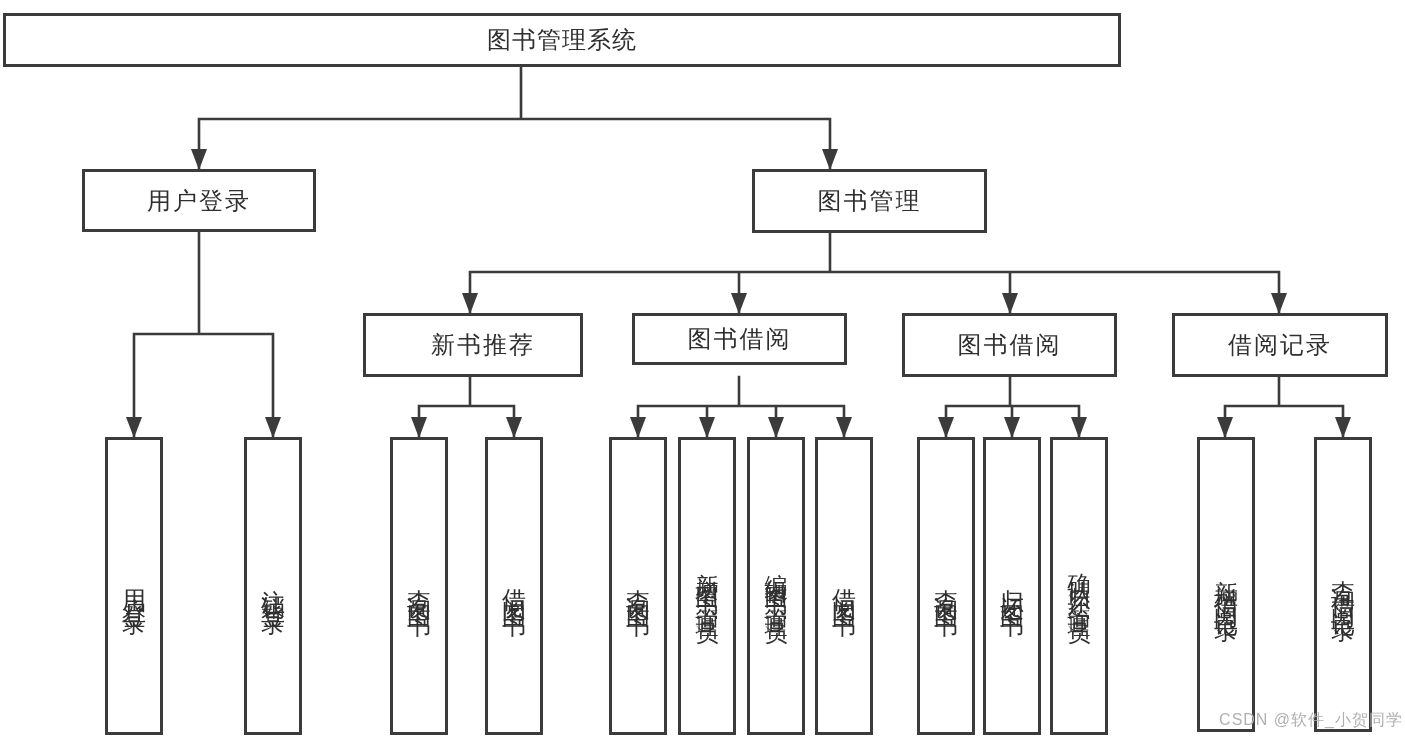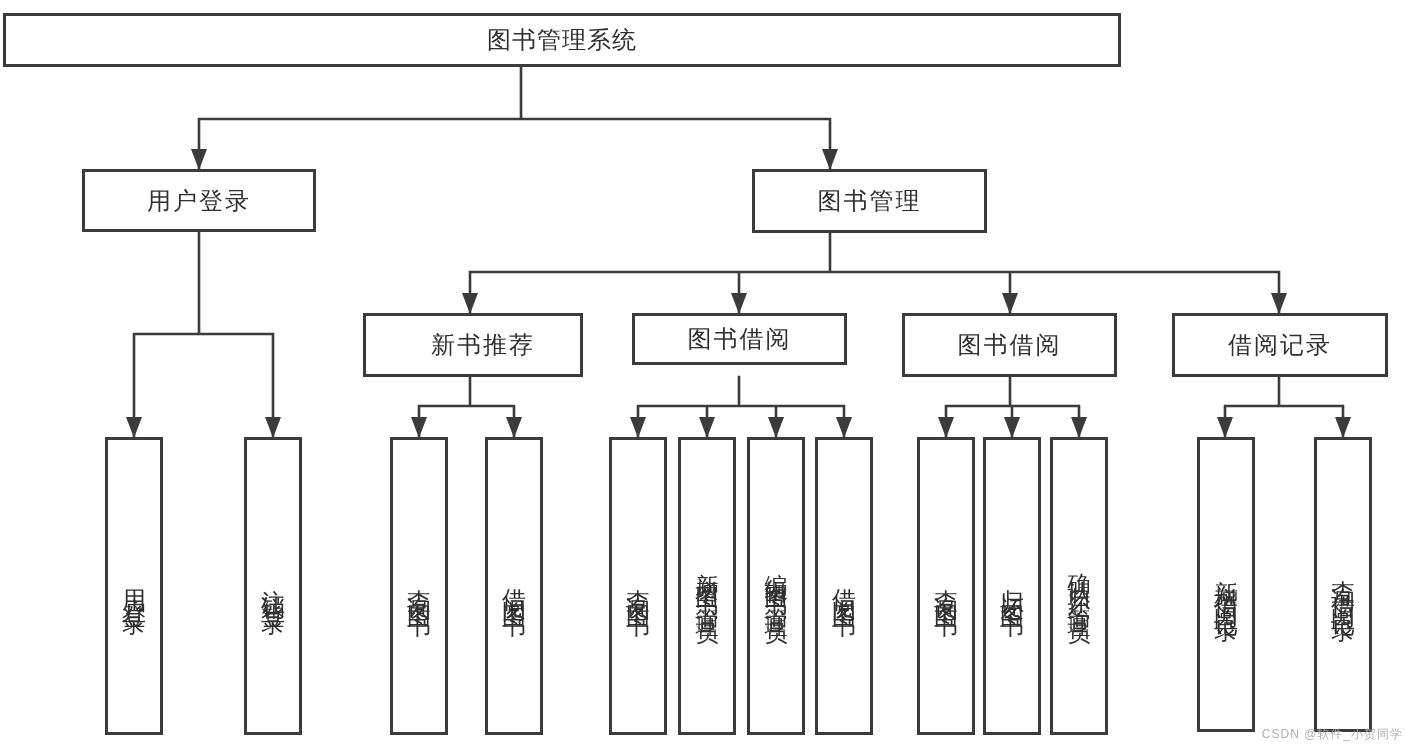--- a/index.html
+++ b/index.html
@@ -34,22 +34,22 @@
   .node-v{top:437px;width:58px;height:298px;}
   .node-v span{
     writing-mode:vertical-rl;
     letter-spacing:8px;
     line-height:1;
     white-space:nowrap;
   }
   .node-v.long span{letter-spacing:7px;font-size:23px;}
   .watermark{
     position:absolute;
-    right:2px;bottom:4px;
-    font-size:12px;
+    right:2px;bottom:16px;
+    font-size:16px;
     color:var(--wm);
     letter-spacing:1px;
     white-space:nowrap;
   }
 </style>
 </head>
 <body>
 
 <div class="stage">
 

